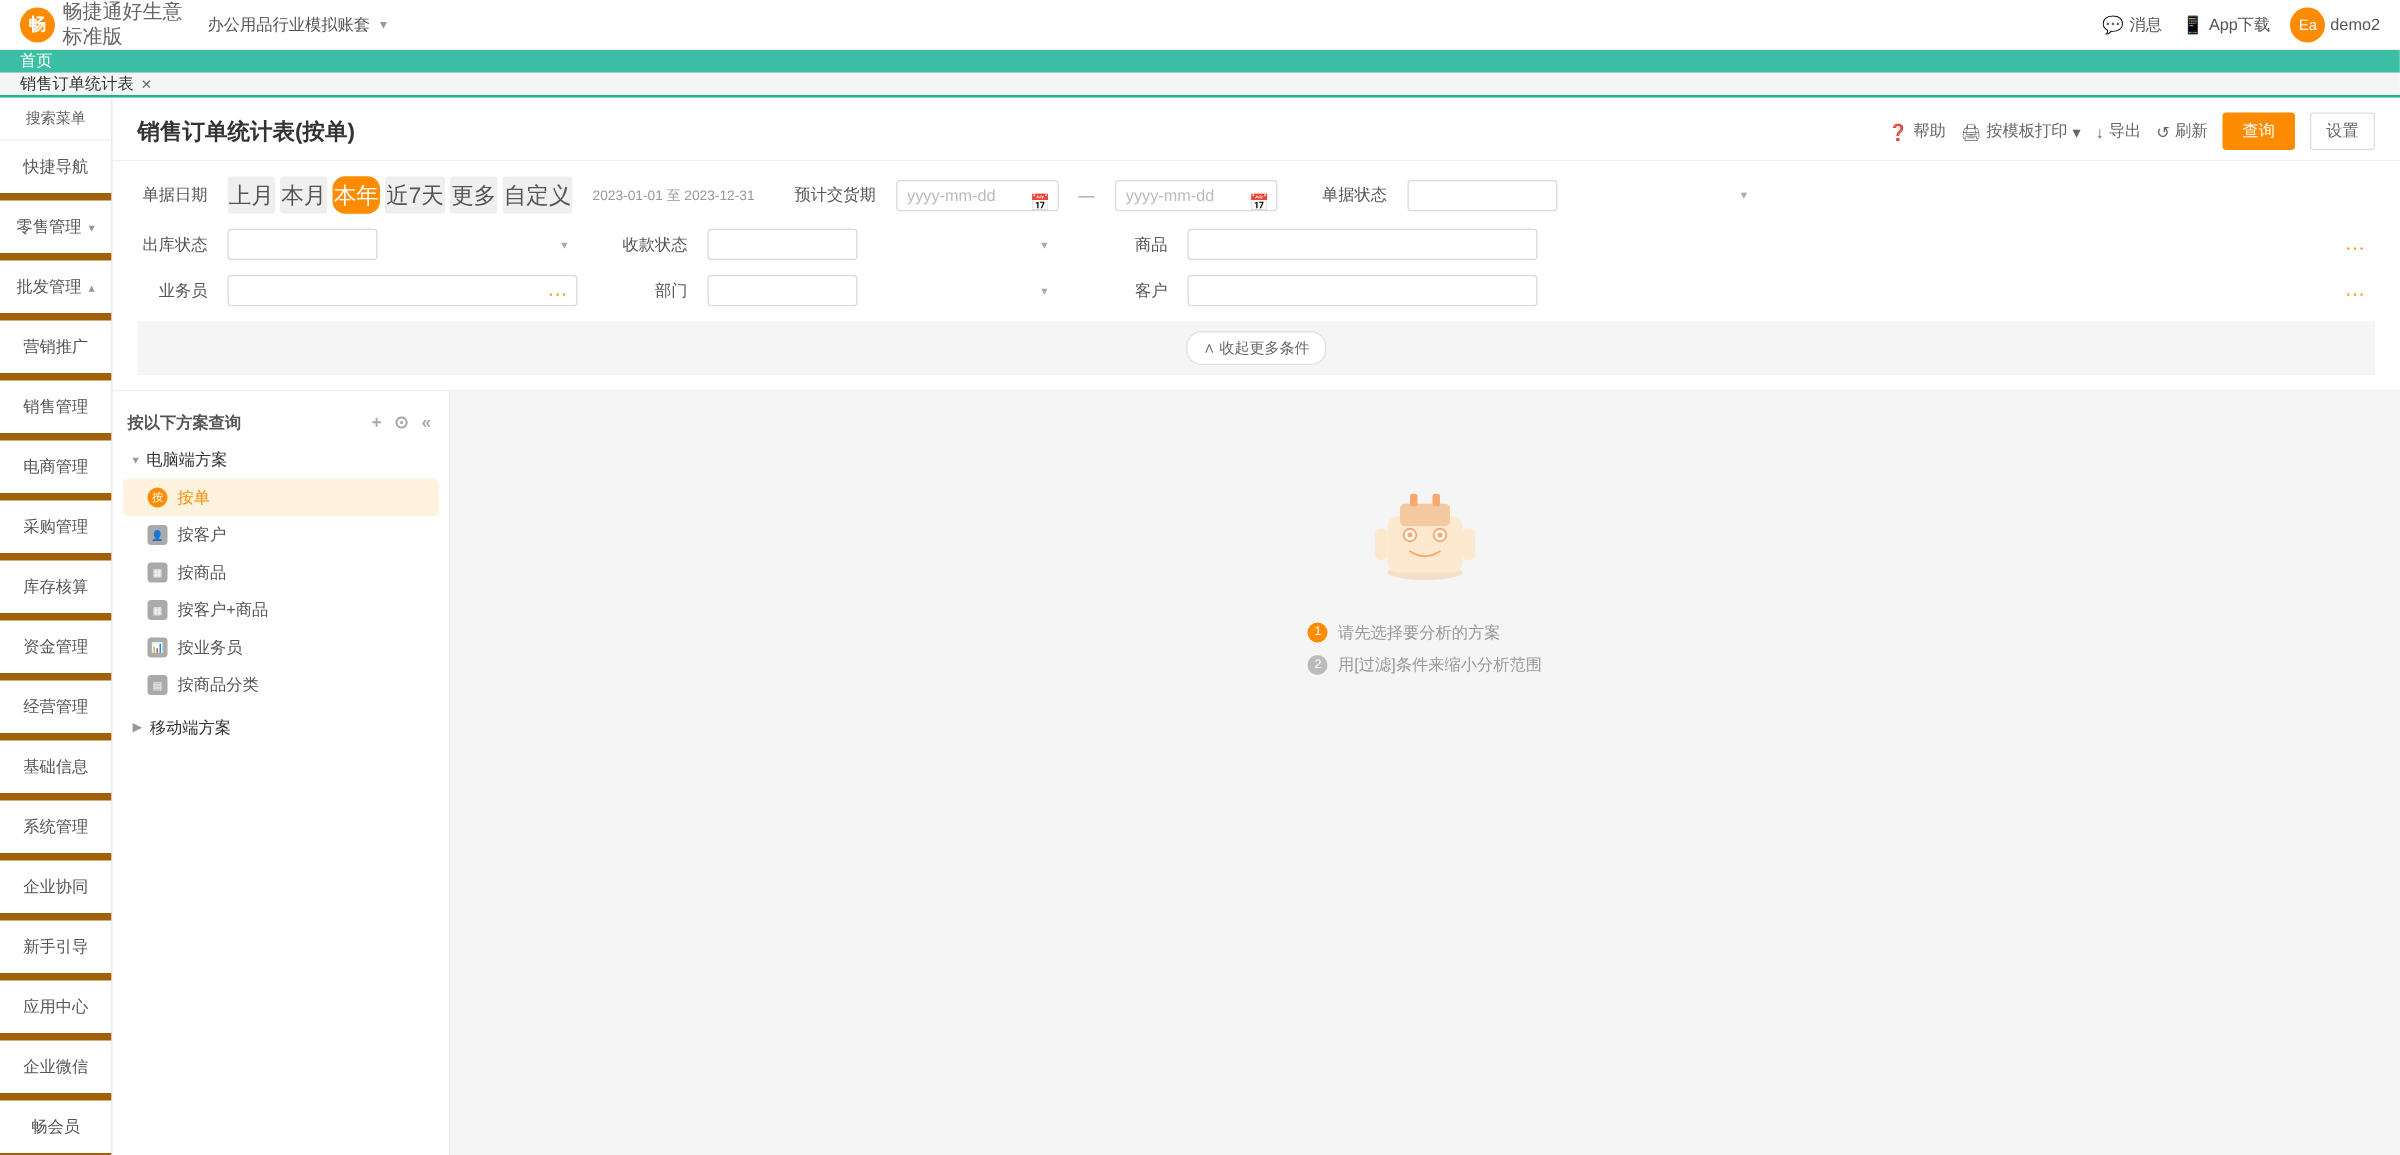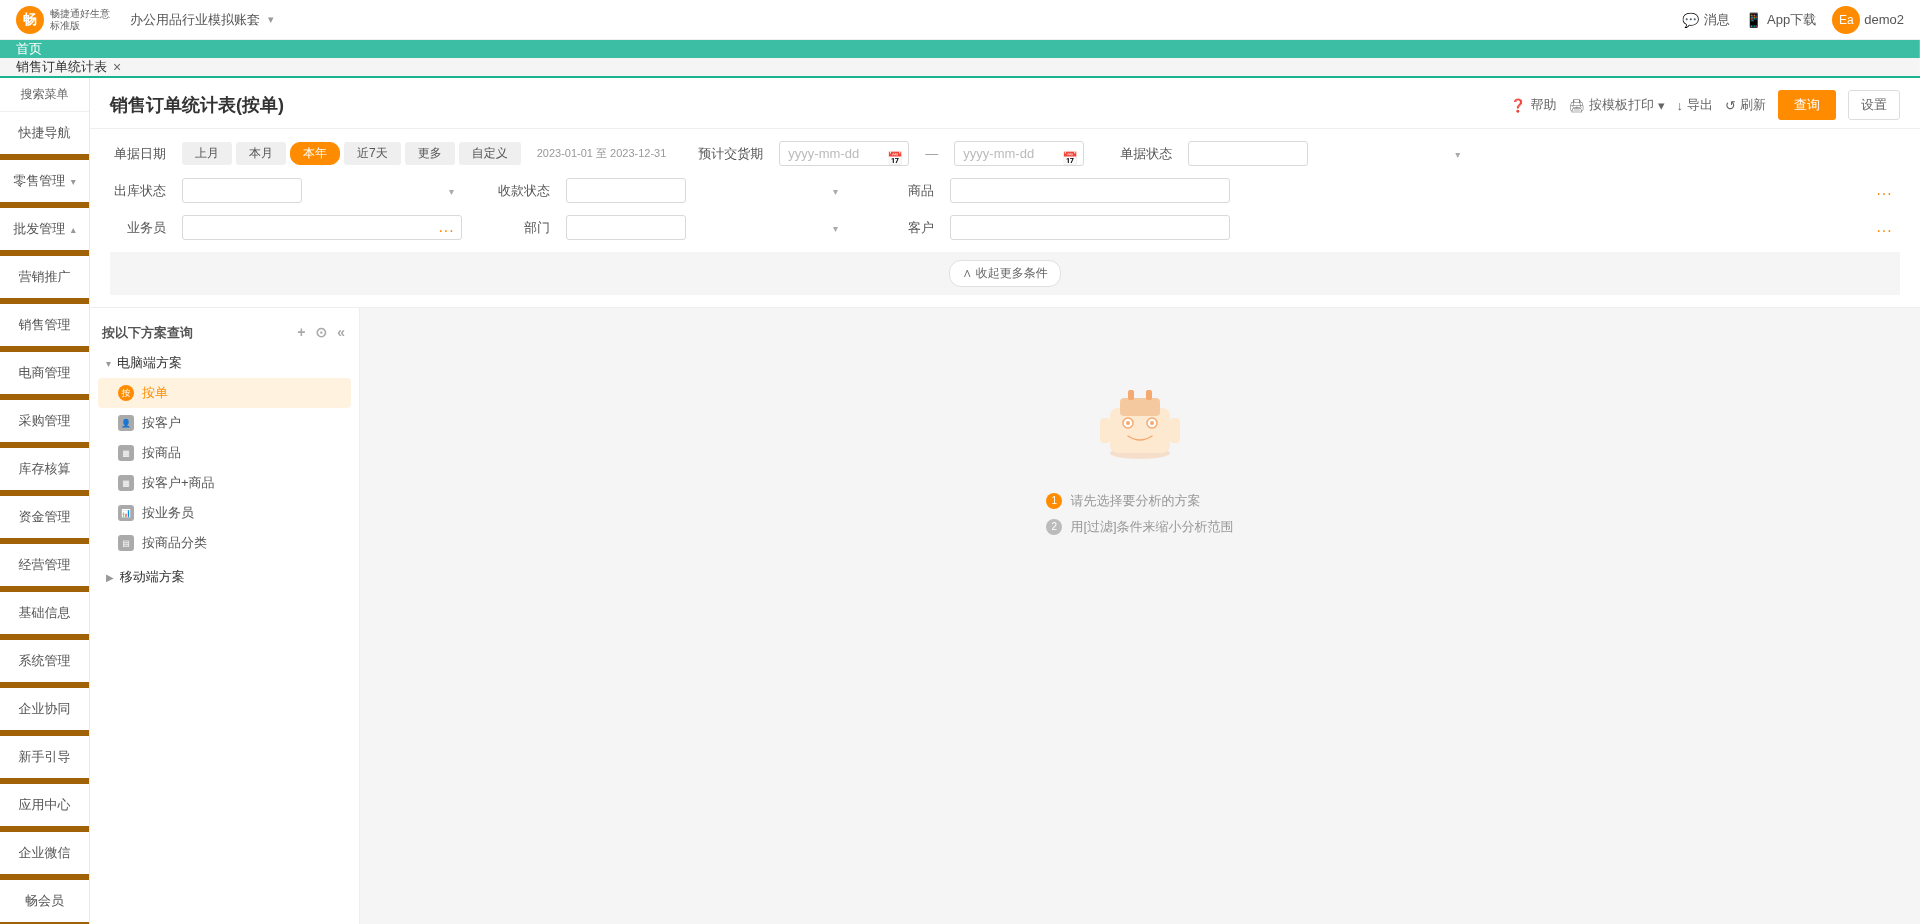--- a/index.html
+++ b/index.html
@@ -3,21 +3,21 @@
   <meta charset="utf-8">
   <style>
     * { box-sizing: border-box; margin: 0; padding: 0; }
     body { font-family: 'Microsoft YaHei', Arial, sans-serif; font-size: 13px; background: #f5f5f5; color: #333; height: 924px; overflow: hidden; display: flex; flex-direction: column; }
 
     
     .top-bar { background: #fff; height: 40px; display: flex; align-items: center; padding: 0 16px; border-bottom: 1px solid #eee; justify-content: space-between; flex-shrink: 0; }
     .top-bar-left { display: flex; align-items: center; gap: 8px; }
     .logo-area { display: flex; align-items: center; gap: 6px; }
     .logo-icon { width: 28px; height: 28px; background: #ff8c00; border-radius: 50%; display: flex; align-items: center; justify-content: center; color: white; font-size: 14px; font-weight: bold; }
-    .logo-text { font-size: 10px; color: #666; line-height: 1.2; }
+    .logo-text { font-size: 16px; color: #666; line-height: 1.2; }
     .top-bar-right { display: flex; align-items: center; gap: 16px; }
     .top-right-item { display: flex; align-items: center; gap: 4px; color: #555; font-size: 13px; cursor: pointer; }
     .avatar { width: 28px; height: 28px; border-radius: 50%; background: #ff8c00; display: flex; align-items: center; justify-content: center; color: white; font-size: 12px; }
 
     
     .nav-tabs { background: #1ab394; height: 38px; display: flex; align-items: stretch; flex-shrink: 0; position: relative; flex-direction: column; }
     .nav-tab { display: flex; align-items: center; padding: 0 16px; color: white; font-size: 13px; cursor: pointer; gap: 6px; border-right: 1px solid rgba(255,255,255,0.2); }
     .nav-tab.home { background: rgba(255,255,255,0.15); }
     .nav-tab.active { background: #f5f5f5; color: #333; }
     .nav-tab .close-btn { font-size: 14px; color: #666; cursor: pointer; line-height: 1; }
@@ -43,21 +43,21 @@
     .page-action-btn { display: flex; align-items: center; gap: 4px; color: #666; font-size: 13px; cursor: pointer; }
     .btn-primary { background: #ff8c00; color: white; border: none; padding: 6px 16px; border-radius: 3px; cursor: pointer; font-size: 13px; }
     .btn-secondary { background: white; color: #666; border: 1px solid #ddd; padding: 5px 12px; border-radius: 3px; cursor: pointer; font-size: 13px; }
 
     
     .filter-panel { background: #fff; padding: 12px 20px; border-bottom: 1px solid #eee; flex-shrink: 0; }
     .filter-row { display: flex; align-items: center; gap: 16px; margin-bottom: 12px; flex-wrap: wrap; }
     .filter-row:last-child { margin-bottom: 0; }
     .filter-label { color: #555; font-size: 13px; white-space: nowrap; min-width: 56px; text-align: right; }
     .date-shortcuts { display: flex; align-items: center; gap: 4px; }
-    .date-btn { padding: 2px 12px; border-radius: 3px; font-size: 12px; cursor: pointer; border: 1px solid transparent; color: #555; }
+    .date-btn { padding: 2px 0; border-radius: 3px; font-size: 18px; cursor: pointer; border: 1px solid transparent; color: #555; }
     .date-btn.active { background: #ff8c00; color: white; border-color: #ff8c00; border-radius: 10px; }
     .date-range { display: flex; align-items: center; gap: 4px; font-size: 12px; color: #999; }
     .filter-input-wrap { position: relative; display: flex; align-items: flex-end; }
     .filter-input { border: 1px solid #d9d9d9; border-radius: 3px; padding: 4px 24px 4px 8px; font-size: 13px; color: #333; width: 160px; outline: none; }
     .filter-input::placeholder { color: #bbb; }
     .filter-input-icon { position: absolute; right: 6px; color: #aaa; font-size: 13px; }
     .filter-select { border: 1px solid #d9d9d9; border-radius: 3px; padding: 4px 24px 4px 8px; font-size: 13px; color: #333; flex: 1; min-width: 120px; appearance: none; outline: none; background: white; cursor: pointer; }
     .filter-select-wrap { position: relative; flex: 1; min-width: 120px; max-width: 280px; }
     .filter-select-wrap .arrow { position: absolute; right: 8px; top: 50%; transform: translateY(-50%); color: #aaa; font-size: 10px; pointer-events: none; }
     .dash { color: #999; }

